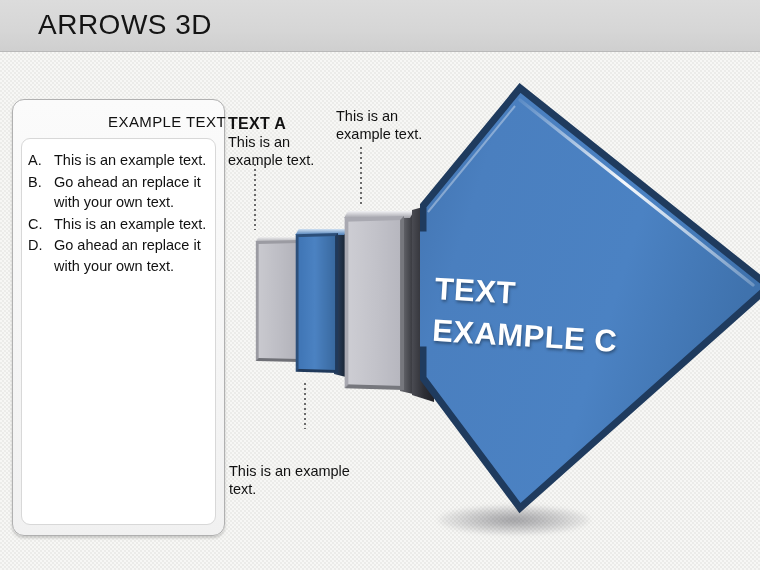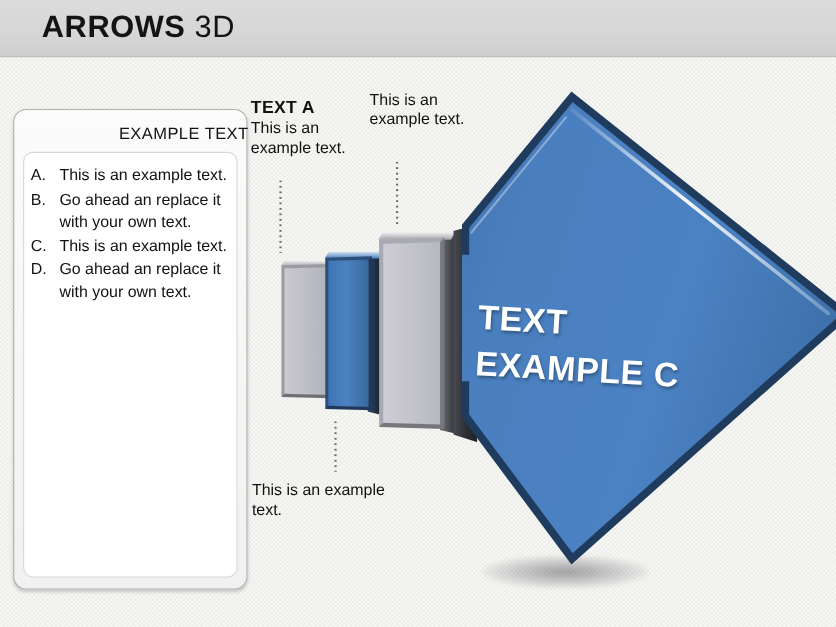--- a/index.html
+++ b/index.html
@@ -38,21 +38,21 @@
   }
   #header-title {
     position: absolute;
     left: 38px;
     top: 9px;
     font-size: 28px;
     letter-spacing: 0.5px;
     color: #141414;
     white-space: nowrap;
   }
-  #header-title .strong { font-weight: bold; }
+  #header-title .strong { font-weight: normal; }
   #header-title .light  { font-weight: normal; }
 
   
   #left-panel {
     position: absolute;
     left: 12px;
     top: 99px;
     width: 213px;
     height: 437px;
     border: 1px solid #b0b0b0;
@@ -102,21 +102,21 @@
     line-height: 20.5px;
   }
   .li-text {
     flex: 1 1 auto;
     font-size: 14.5px;
     color: #111;
     line-height: 20.5px;
   }
 
   
-  .callout { position: absolute; }
+  .callout { position: absolute; margin-top: 25px; }
   .callout-title {
     font-size: 16px;
     font-weight: bold;
     color: #111;
     letter-spacing: 0.3px;
     line-height: 19px;
     white-space: nowrap;
   }
   .callout-text {
     font-size: 14.5px;

